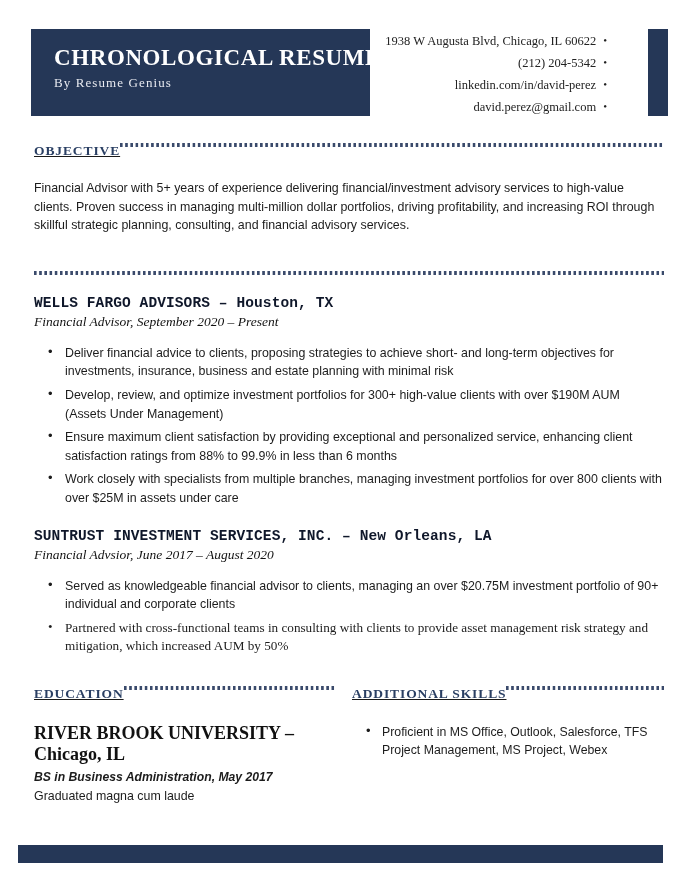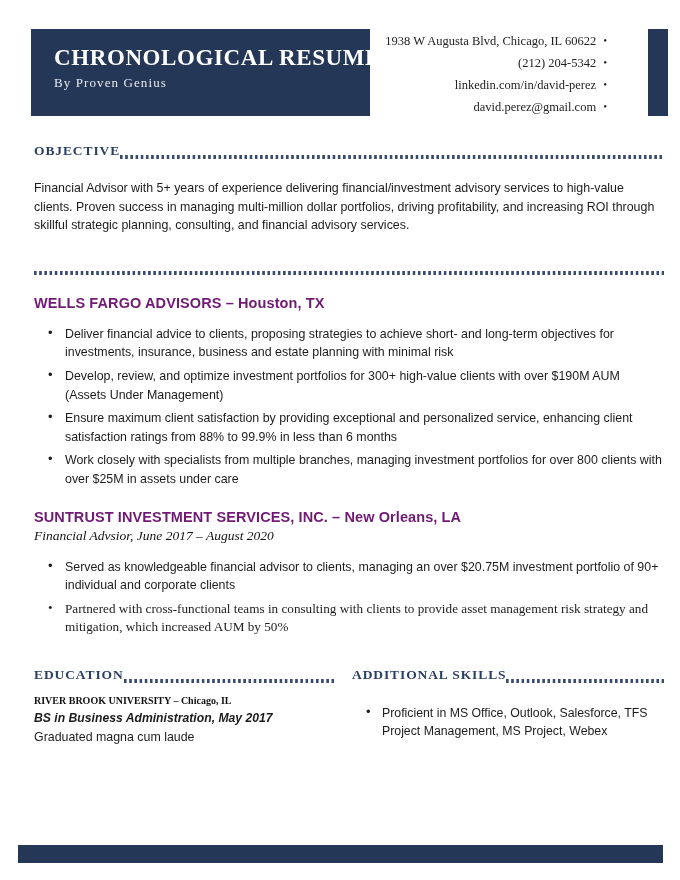--- a/index.html
+++ b/index.html
@@ -73,21 +73,22 @@
     left: 648px;
     top: 29px;
     width: 20px;
     height: 87px;
     background: #253757;
   }
 
   
   .section-head {
     display: flex;
-    align-items: flex-end;
+    align-items: flex-start;
+    text-decoration: underline;
   }
   .section-head .label {
     font-family: "Liberation Serif", serif;
     font-weight: bold;
     font-size: 13.5px;
     letter-spacing: 0.9px;
     color: #2a3f63;
     white-space: nowrap;
   }
   .section-head .rule {
@@ -112,24 +113,24 @@
     line-height: 18.6px;
     color: #1c1c1c;
     margin-top: 20px;
   }
 
   .sec-gap-objective { margin-top: 0px; }
   .sec-gap-experience { margin-top: 36px; }
 
   .job { margin-top: 20px; }
   .job-title {
-    font-family: Liberation Sans, sans-serif;
+    font-family: Liberation Mono, monospace;
     font-weight: bold;
     font-size: 14.5px;
-    color: #701a75;
+    color: #0f172a;
     letter-spacing: 0.1px;
   }
   .job-sub {
     font-family: "Liberation Serif", serif;
     font-style: italic;
     font-size: 13.5px;
     color: #111111;
     margin-top: 3px;
   }
 
@@ -165,23 +166,23 @@
     display: flex;
     margin-top: 30px;
   }
   .col-left { width: 302px; flex: 0 0 302px; }
   .col-spacer { width: 16px; flex: 0 0 16px; }
   .col-right { flex: 1 1 auto; }
 
   .edu-school {
     font-family: "Liberation Serif", serif;
     font-weight: bold;
-    font-size: 10px;
+    font-size: 18px;
     color: #111111;
-    margin-top: 12px;
+    margin-top: 21px;
   }
   .edu-degree {
     font-style: italic;
     font-weight: bold;
     font-size: 12.2px;
     color: #1c1c1c;
     margin-top: 5px;
   }
   .edu-note {
     font-size: 12.4px;
@@ -220,21 +221,21 @@
     height: 18px;
     background: #253757;
   }
 </style>
 </head>
 <body>
 
 <div class="header">
   <div class="title-block">
     <div class="title-main">CHRONOLOGICAL RESUME</div>
-    <div class="title-sub">By Proven Genius</div>
+    <div class="title-sub">By Resume Genius</div>
   </div>
 
   <div class="contact">
     <div class="contact-line"><span>1938 W Augusta Blvd, Chicago, IL 60622</span><span class="contact-bullet">•</span></div>
     <div class="contact-line"><span>(212) 204-5342</span><span class="contact-bullet">•</span></div>
     <div class="contact-line"><span>linkedin.com/in/david-perez</span><span class="contact-bullet">•</span></div>
     <div class="contact-line"><span>david.perez@gmail.com</span><span class="contact-bullet">•</span></div>
   </div>
 
   <div class="header-rightbar"></div>
@@ -247,20 +248,21 @@
     <span class="rule"></span>
   </div>
   <div class="body-text">Financial Advisor with 5+ years of experience delivering financial/investment advisory services to high-value clients. Proven success in managing multi-million dollar portfolios, driving profitability, and increasing ROI through skillful strategic planning, consulting, and financial advisory services.</div>
 
   <div class="section-head sec-gap-experience">
     <span class="rule"></span>
   </div>
 
   <div class="job">
     <div class="job-title">WELLS FARGO ADVISORS – Houston, TX</div>
+    <div class="job-sub">Financial Advisor, September 2020 – Present</div>
     <ul class="bullets">
       <li>Deliver financial advice to clients, proposing strategies to achieve short- and long-term objectives for investments, insurance, business and estate planning with minimal risk</li>
       <li>Develop, review, and optimize investment portfolios for 300+ high-value clients with over $190M AUM (Assets Under Management)</li>
       <li>Ensure maximum client satisfaction by providing exceptional and personalized service, enhancing client satisfaction ratings from 88% to 99.9% in less than 6 months</li>
       <li>Work closely with specialists from multiple branches, managing investment portfolios for over 800 clients with over $25M in assets under care</li>
     </ul>
   </div>
 
   <div class="job">
     <div class="job-title">SUNTRUST INVESTMENT SERVICES, INC. – New Orleans, LA</div>

